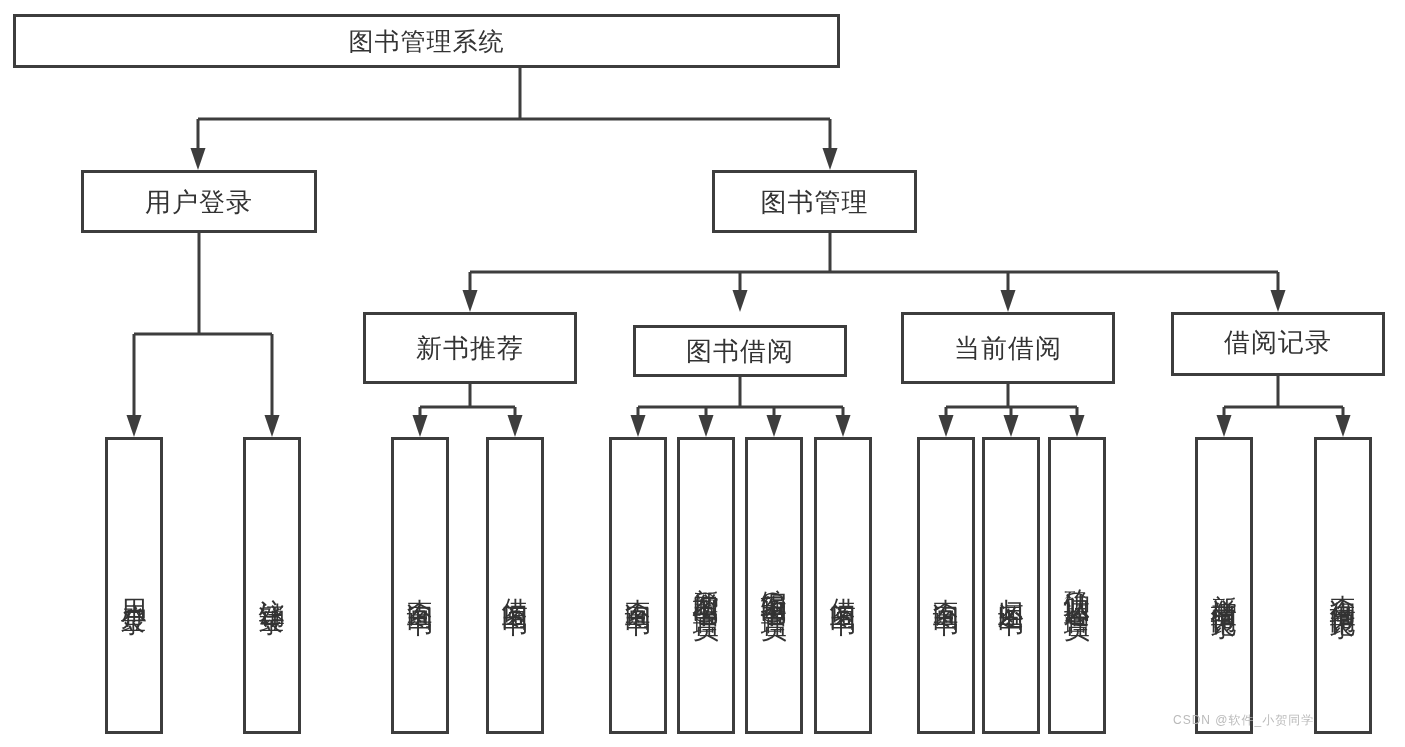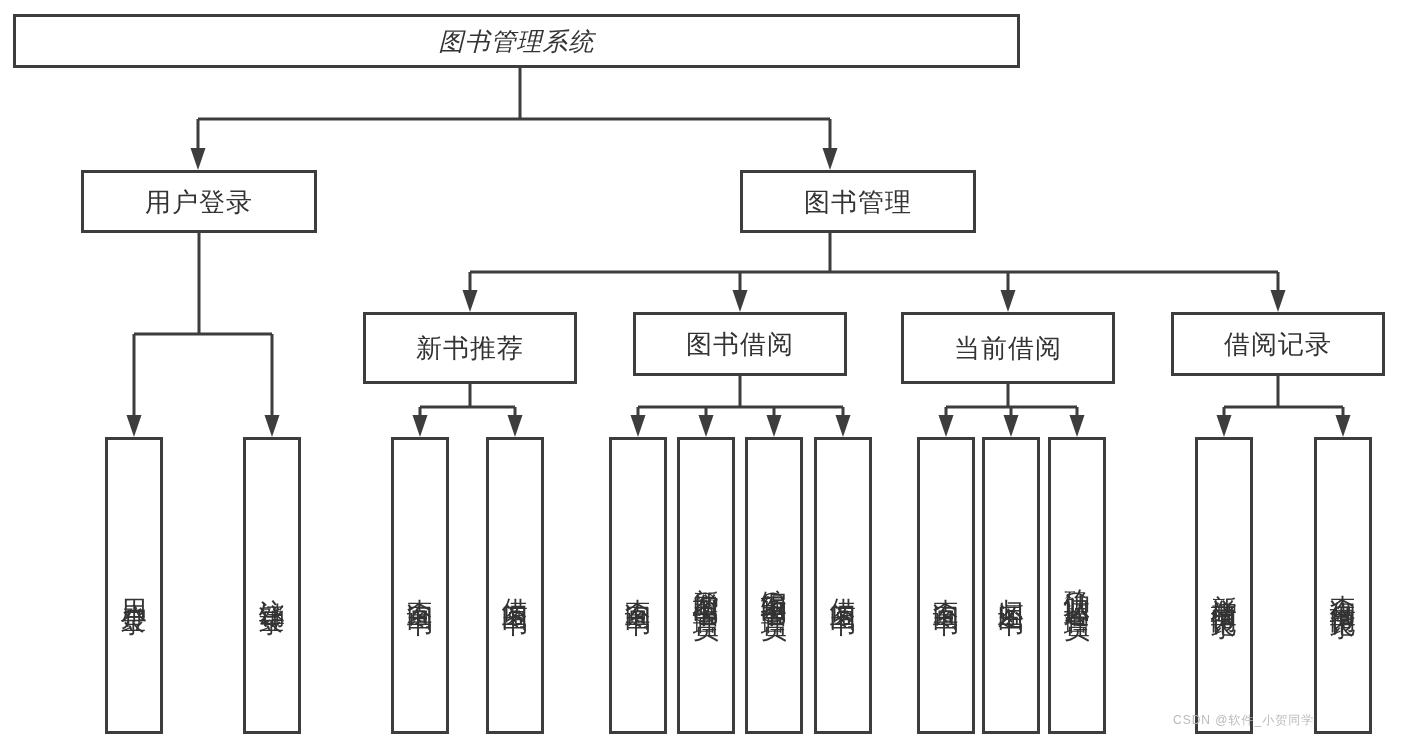--- a/index.html
+++ b/index.html
@@ -57,27 +57,27 @@
   }
   .node.leaf span{
     writing-mode:vertical-rl;
     text-orientation:mixed;
     font-size:26px;
     letter-spacing:4px;
     line-height:1.1;
     white-space:nowrap;
   }
   
-  .n-root            {left:13px;  top:14px;  width:1007px; height:54px;font-style:italic;}
+  .n-root            {left:13px;  top:14px;  width:827px; height:54px;}
   .n-user-login      {left:81px;  top:170px; width:236px;  height:63px;}
-  .n-book-mgmt       {left:740px; top:170px; width:236px;  height:63px;}
+  .n-book-mgmt       {left:712px; top:170px; width:205px;  height:63px;}
   .n-new-book        {left:363px; top:312px; width:214px;  height:72px;}
-  .n-book-borrow     {left:633px; top:312px; width:214px;  height:64px;}
+  .n-book-borrow     {left:633px; top:325px; width:214px;  height:52px;}
   .n-current-borrow  {left:901px; top:312px; width:214px;  height:72px;}
-  .n-borrow-records  {left:1171px;top:312px; width:214px;  height:64px;}
+  .n-borrow-records  {left:1171px;top:312px; width:214px;  height:64px;font-family:Liberation Mono, monospace;}
   .leaf{top:437px;width:58px;height:297px;}
   .l-a1{left:105px;}  .l-a2{left:243px;}
   .l-b1{left:391px;}  .l-b2{left:486px;}
   .l-c1{left:609px;}  .l-c2{left:677px;}  .l-c3{left:745px;}  .l-c4{left:814px;}
   .l-d1{left:917px;}  .l-d2{left:982px;}  .l-d3{left:1048px;}
   .l-e1{left:1195px;} .l-e2{left:1314px;}
   .watermark{
     position:absolute;
     left:1173px;
     top:712px;

